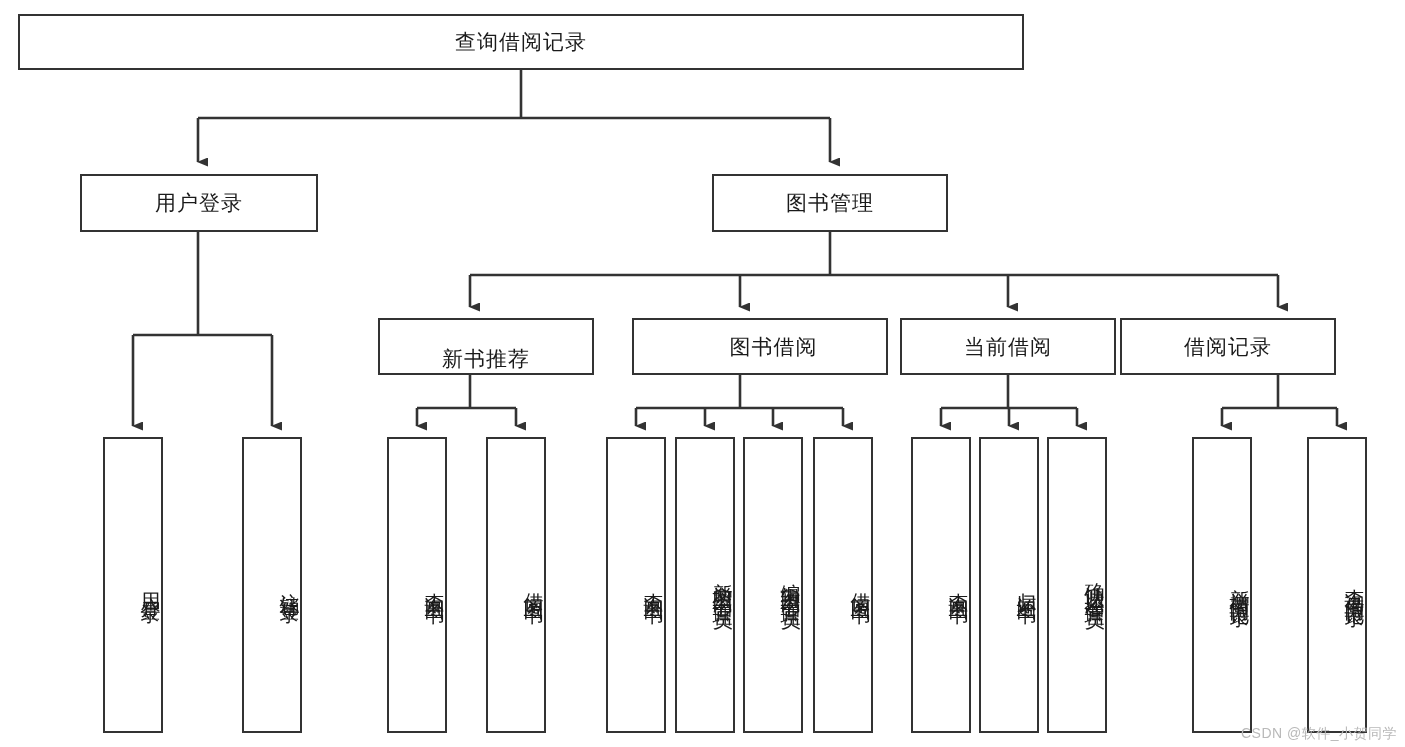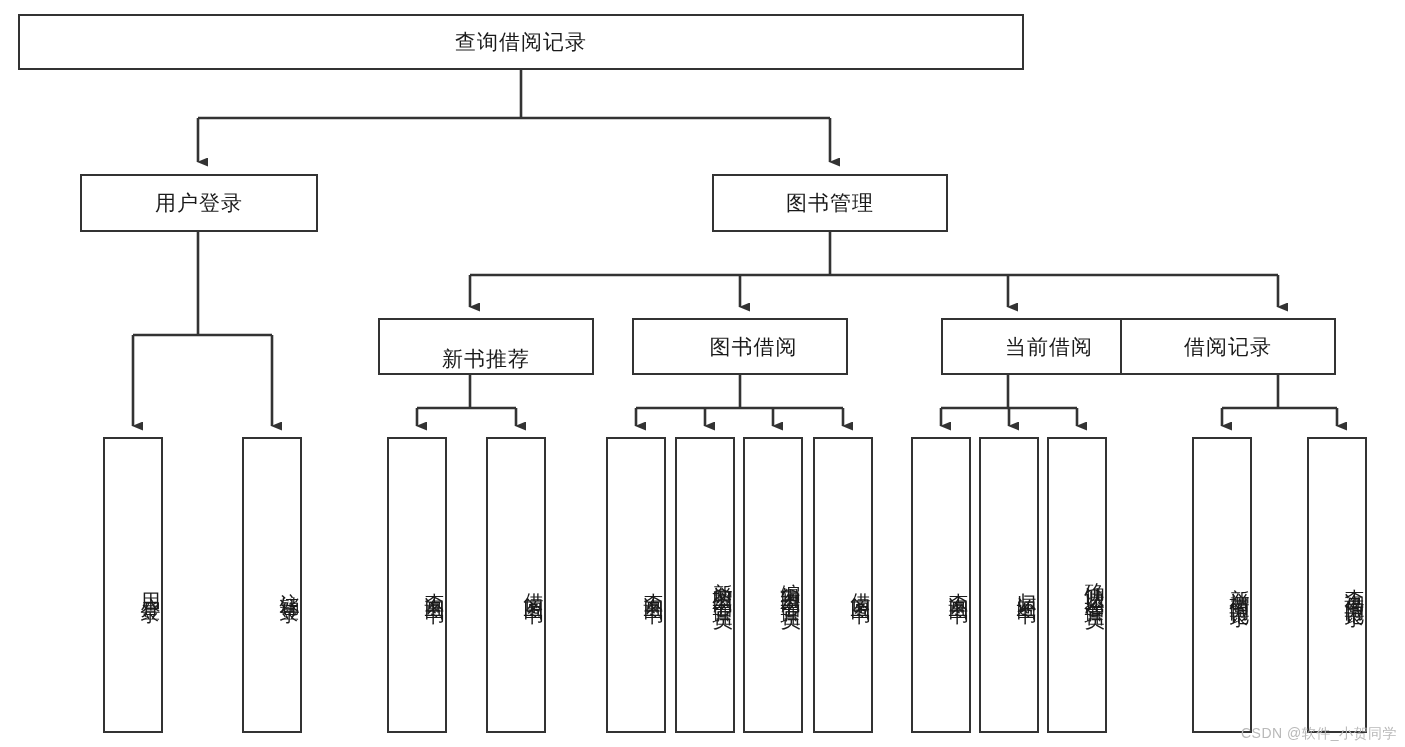--- a/index.html
+++ b/index.html
@@ -131,25 +131,25 @@
   </div>
 
   <div class="node horiz" style="left:712px; top:174px; width:236px; height:58px;">
     <span class="hlabel">图书管理</span>
   </div>
 
   <div class="node horiz" style="left:378px; top:318px; width:216px; height:57px;align-items:flex-end;">
     <span class="hlabel">新书推荐</span>
   </div>
 
-  <div class="node horiz" style="left:632px; top:318px; width:216px; height:57px;padding-left:27px;">
+  <div class="node horiz" style="left:632px; top:318px; width:256px; height:57px;padding-left:27px;">
     <span class="hlabel">图书借阅</span>
   </div>
 
-  <div class="node horiz" style="left:941px; top:318px; width:216px; height:57px;">
+  <div class="node horiz" style="left:900px; top:318px; width:216px; height:57px;">
     <span class="hlabel">当前借阅</span>
   </div>
 
   <div class="node horiz" style="left:1120px; top:318px; width:216px; height:57px;">
     <span class="hlabel">借阅记录</span>
   </div>
 
   <div class="node vert" style="left:103px; top:437px; width:60px; height:296px;">
     <span class="vlabel">用户登录</span>
   </div>

